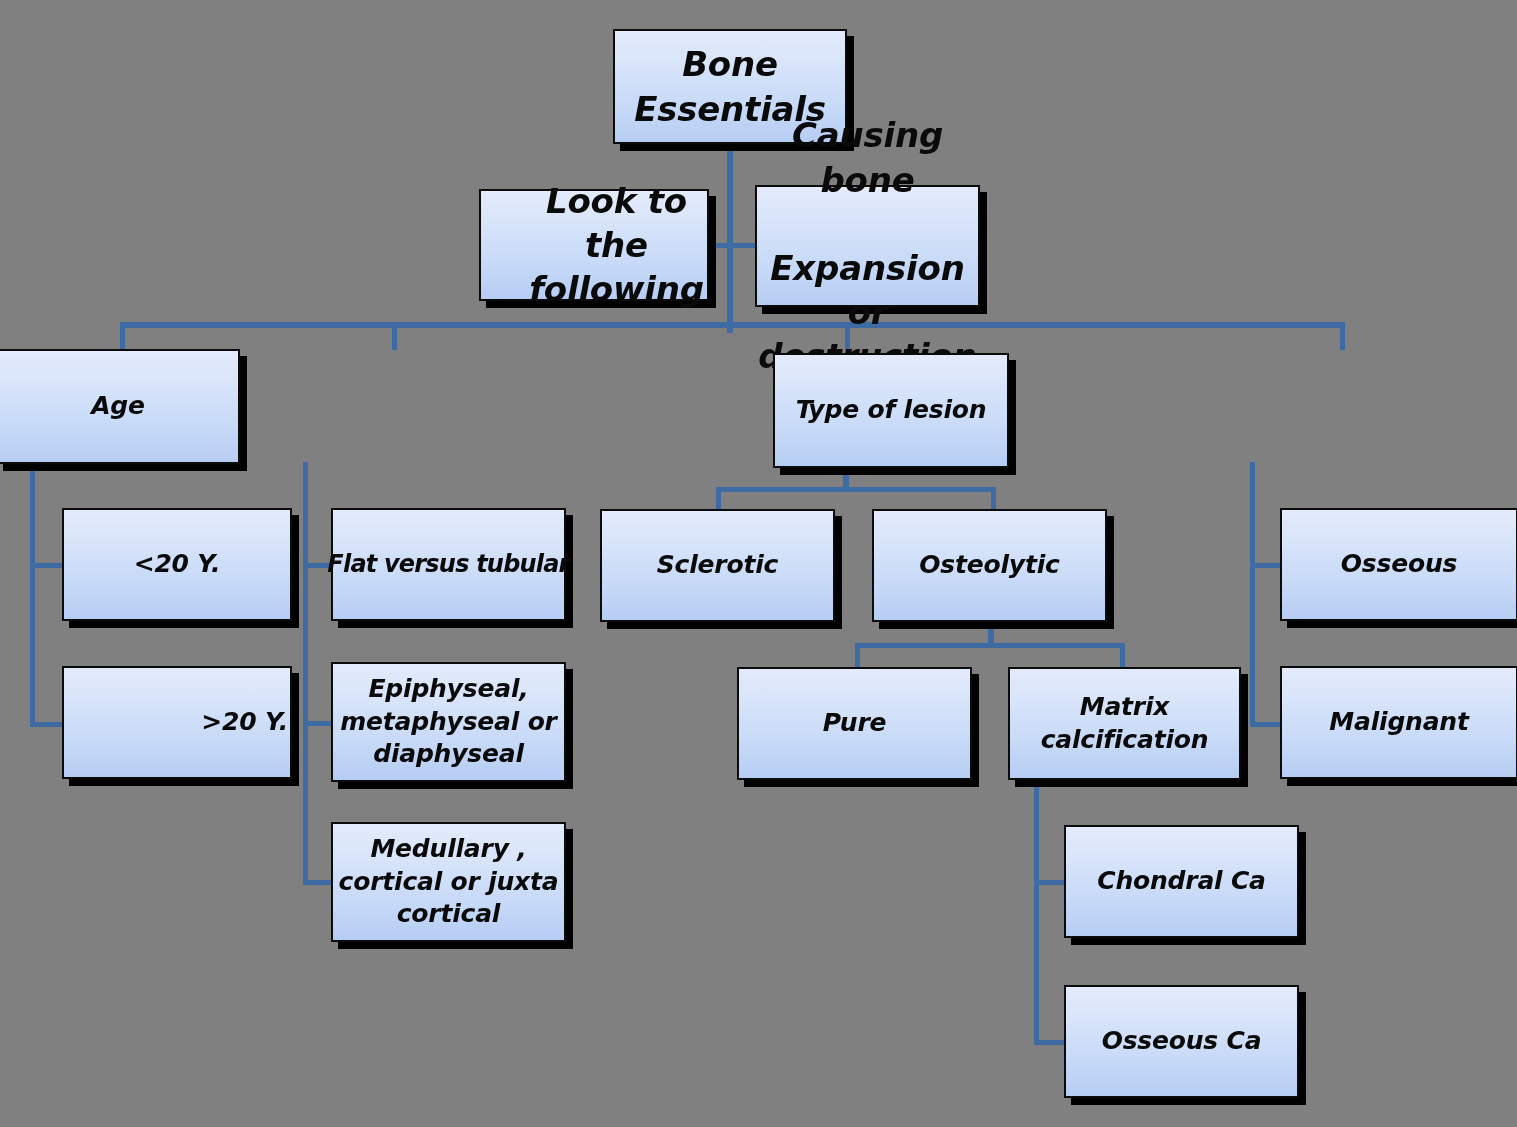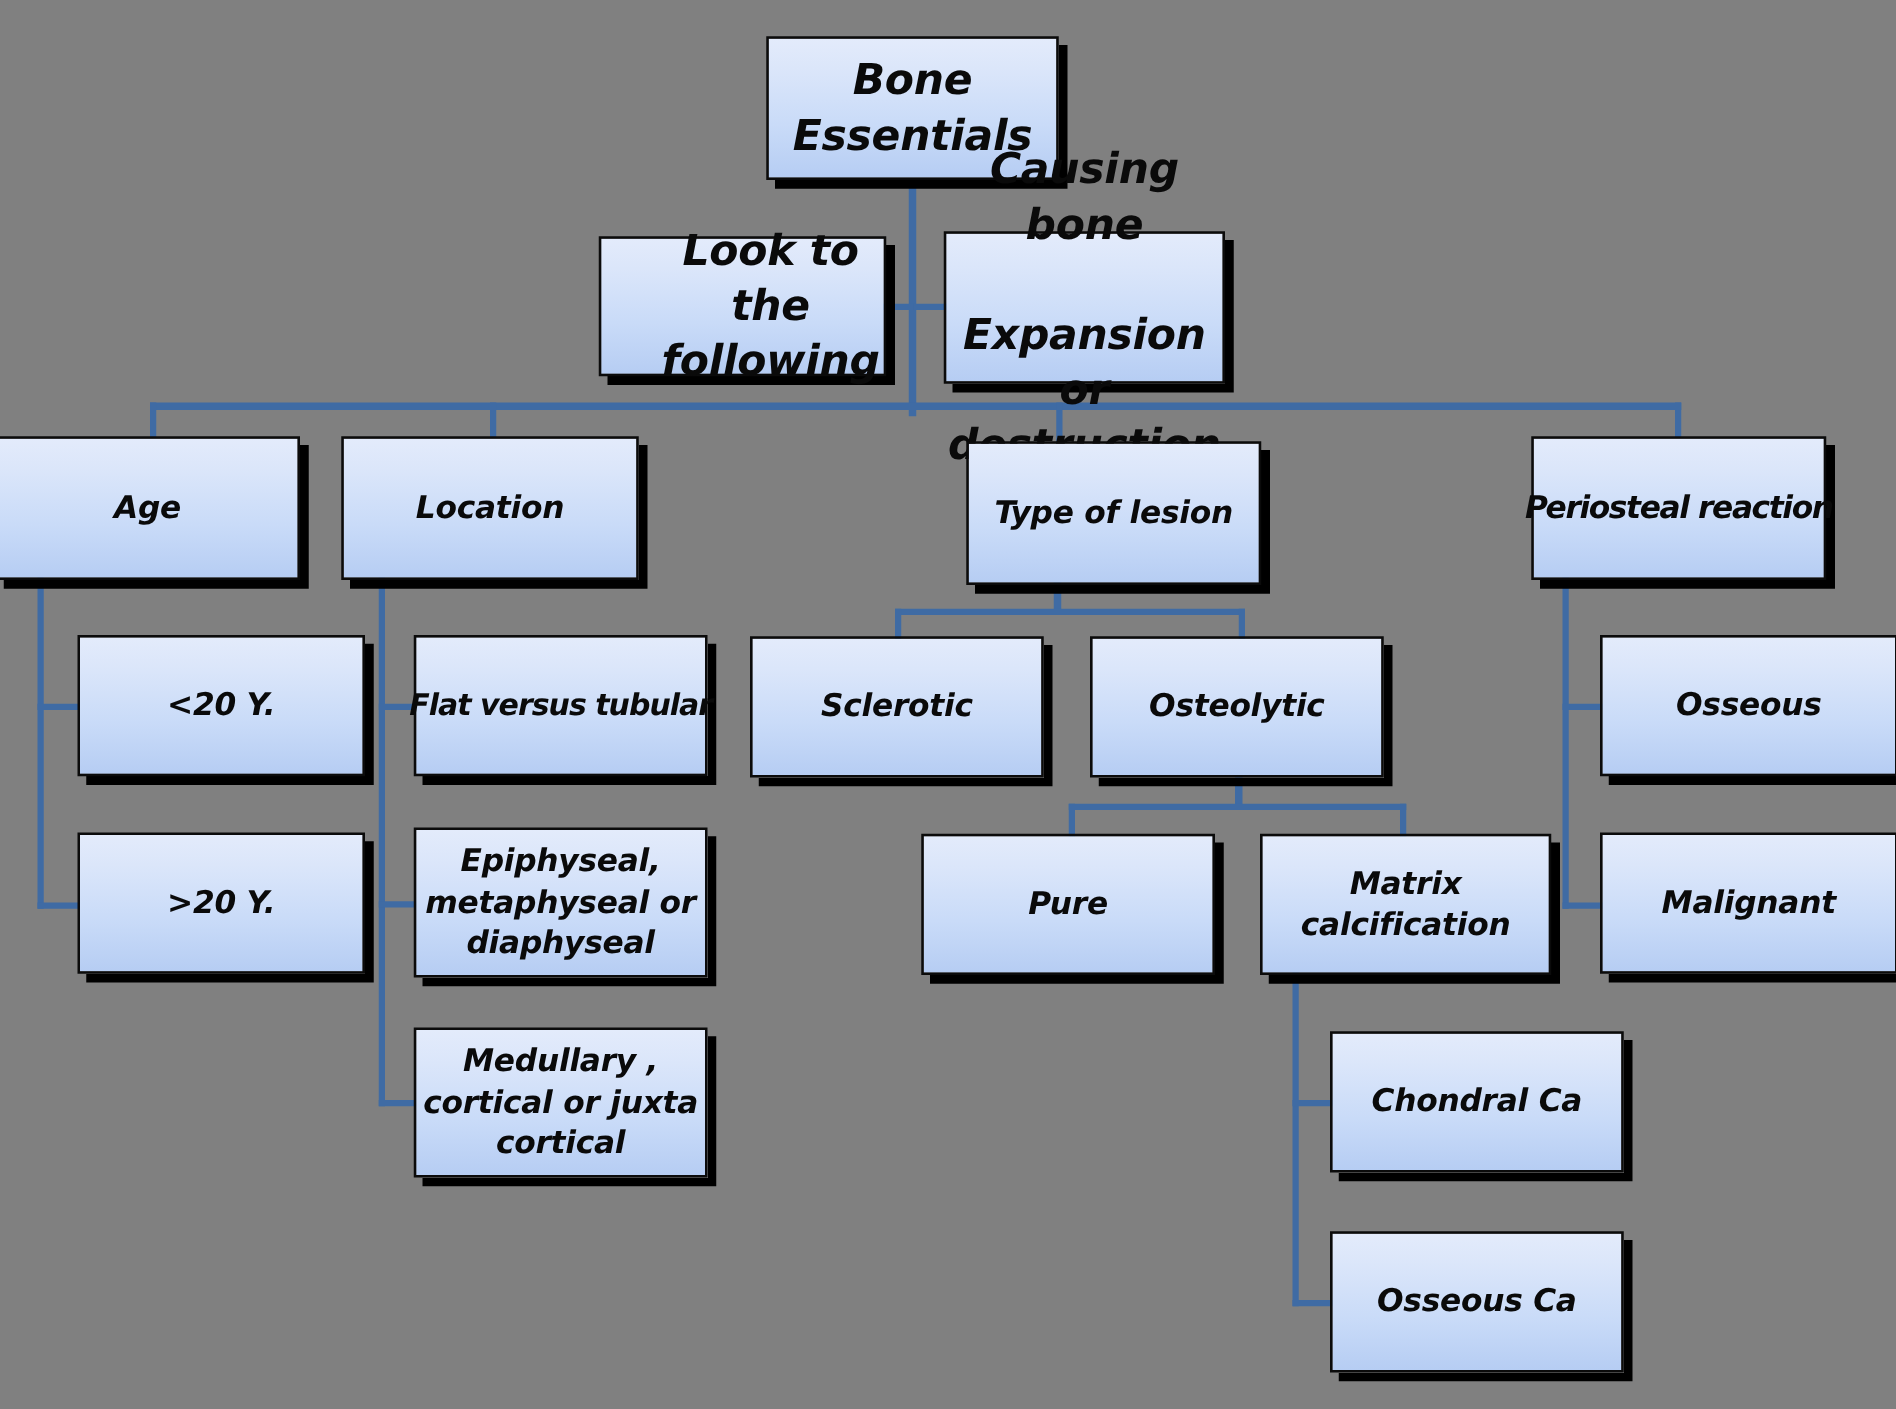--- a/index.html
+++ b/index.html
@@ -113,37 +113,31 @@
     <span class="label">Causing bone
 
 Expansion or
 destruction</span>
   </div>
 
   <div class="node f-l3" style="left:-4px; top:349px; width:244px; height:115px;">
     <span class="label">Age</span>
   </div>
 
-  <div class="node f-l3" style="left:273px; top:349px; width:238px; height:115px;">
-    <span class="label">Location</span>
-  </div>
 
   <div class="node f-l3" style="left:729px; top:353px; width:236px; height:115px;margin-left:44px;">
     <span class="label">Type of lesion</span>
   </div>
 
-  <div class="node f-l3 f-tight" style="left:1225px; top:349px; width:236px; height:115px;">
-    <span class="label">Periosteal reaction</span>
-  </div>
 
   <div class="node f-leaf" style="left:62px; top:508px; width:230px; height:113px;">
     <span class="label">&lt;20 Y.</span>
   </div>
 
-  <div class="node f-leaf" style="left:62px; top:666px; width:230px; height:113px;">
+  <div class="node f-leaf" style="left:62px; top:666px; width:230px; height:113px;justify-content:flex-end;">
     <span class="label">&gt;20 Y.</span>
   </div>
 
   <div class="node f-leaf f-tight2" style="left:331px; top:508px; width:235px; height:113px;">
     <span class="label">Flat versus tubular</span>
   </div>
 
   <div class="node f-leaf f-multi" style="left:331px; top:662px; width:235px; height:120px;">
     <span class="label">Epiphyseal,
 metaphyseal or

